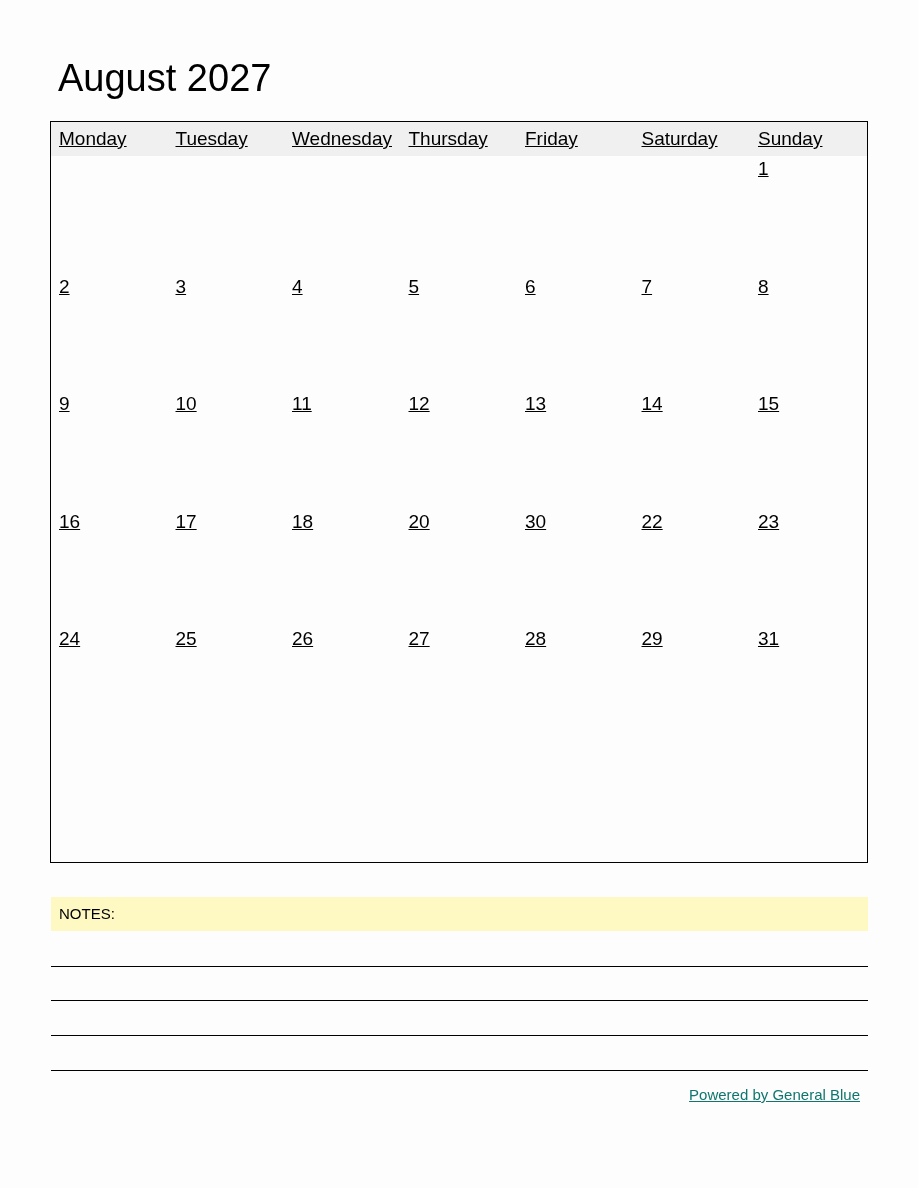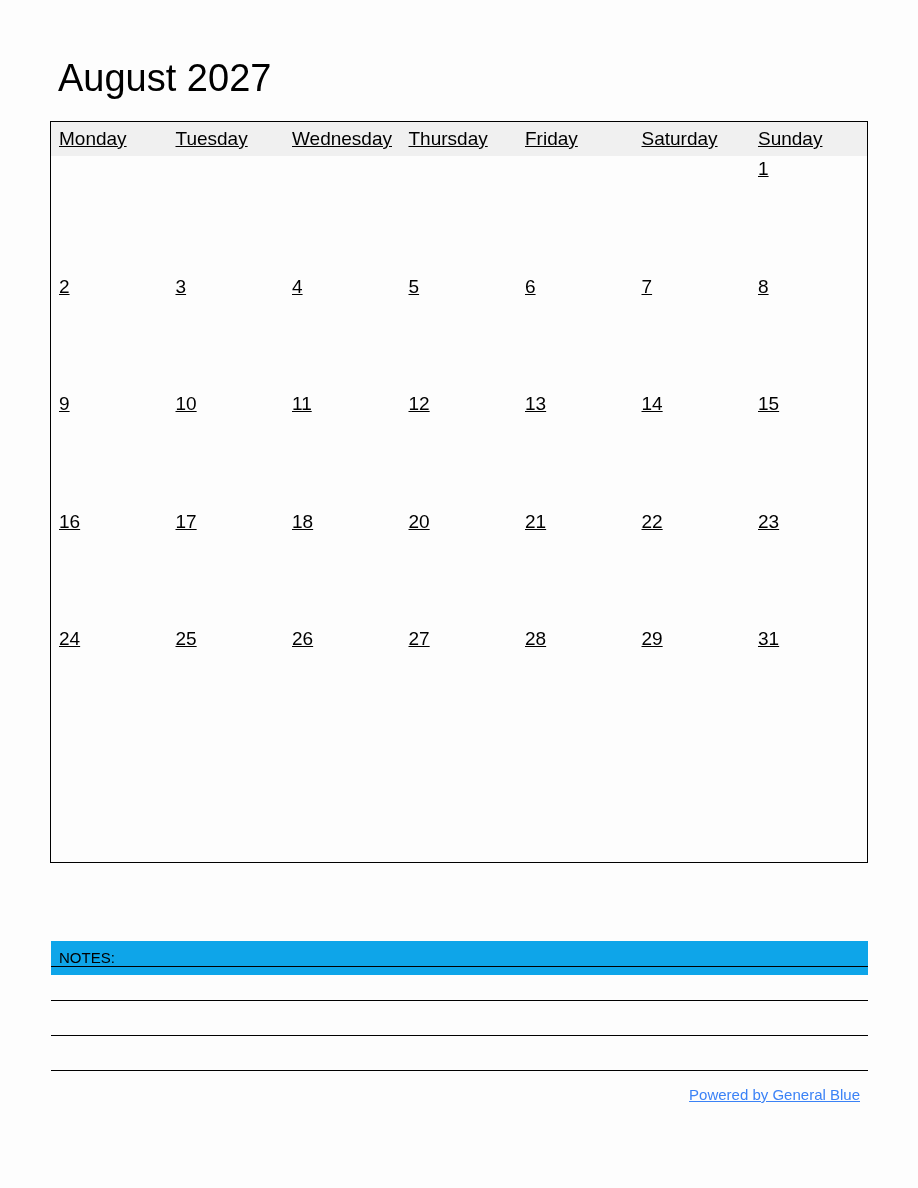--- a/index.html
+++ b/index.html
@@ -3,23 +3,23 @@
 <meta charset="utf-8">
 <style>
   html,body{margin:0;padding:0;}
   body{width:918px;height:1188px;background:#fdfdfd;font-family:"Liberation Sans",sans-serif;color:#000;position:relative;overflow:hidden;}
   .title{position:absolute;left:58px;top:54px;font-size:38px;line-height:48px;}
   .cal{position:absolute;left:50px;top:121px;width:816px;height:740px;border:1px solid #000;background:#fdfdfd;text-decoration:underline;}
   .hdr{display:flex;height:34px;background:#f0f0f0;}
   .hdr div{width:116.5px;font-size:19px;line-height:34px;padding-left:8px;box-sizing:border-box;}
   .grid{display:grid;grid-template-columns:116.5px 116.5px 116.5px 116.5px 116.5px 116.5px 117px;grid-auto-rows:117.6px;}
   .cell{font-size:19px;padding-left:8px;padding-top:2px;box-sizing:border-box;}
-  .notes-hdr{position:absolute;left:51px;top:897px;width:817px;height:34px;background:#0ea5e9;font-size:15px;line-height:34px;padding-left:8px;box-sizing:border-box;margin-top:44px;}
+  .notes-hdr{position:absolute;left:51px;top:897px;width:817px;height:34px;background:#fef9c3;font-size:15px;line-height:34px;padding-left:8px;box-sizing:border-box;}
   .line{position:absolute;left:51px;width:817px;height:1px;background:#000;}
-  .footer{position:absolute;right:58px;top:1086px;font-size:15px;color:#3b82f6;text-decoration:underline;}
+  .footer{position:absolute;right:58px;top:1086px;font-size:15px;color:#0f766e;text-decoration:underline;}
 </style>
 </head>
 <body>
 
 <div class="title">August 2027</div>
 
 <div class="cal">
   <div class="hdr">
     <div>Monday</div>
     <div>Tuesday</div>
@@ -48,21 +48,21 @@
       <div class="cell">10</div>
       <div class="cell">11</div>
       <div class="cell">12</div>
       <div class="cell">13</div>
       <div class="cell">14</div>
       <div class="cell">15</div>
       <div class="cell">16</div>
       <div class="cell">17</div>
       <div class="cell">18</div>
       <div class="cell">20</div>
-      <div class="cell">21</div>
+      <div class="cell">30</div>
       <div class="cell">22</div>
       <div class="cell">23</div>
       <div class="cell">24</div>
       <div class="cell">25</div>
       <div class="cell">26</div>
       <div class="cell">27</div>
       <div class="cell">28</div>
       <div class="cell">29</div>
       <div class="cell">31</div>
       <div class="cell"></div>

